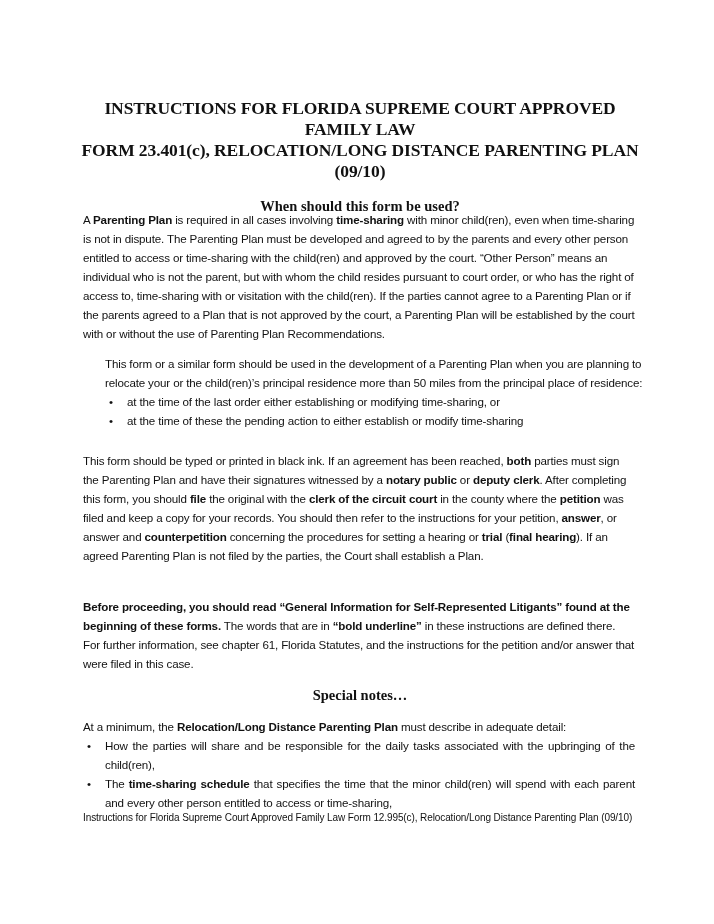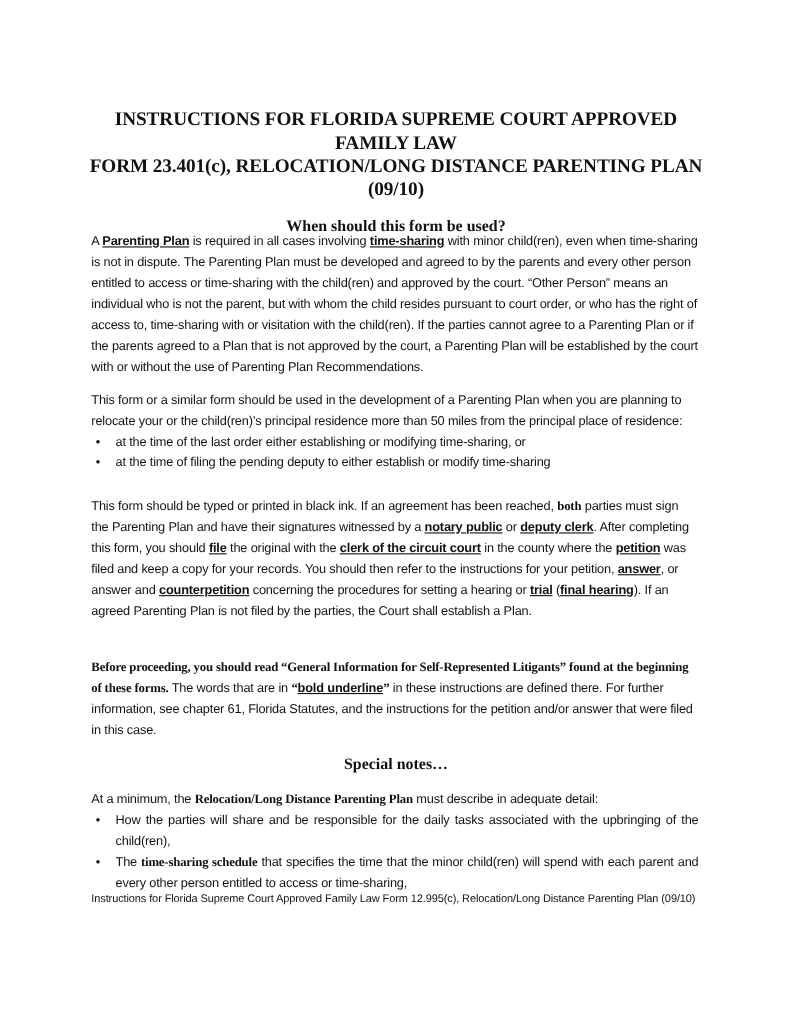--- a/index.html
+++ b/index.html
@@ -15,22 +15,22 @@
     font-family: "Liberation Serif", "DejaVu Serif", serif; font-weight: bold;
     font-size: 14.5px; line-height: 18px;
   }
   .para {
     position: absolute; left: 83px; width: 552px;
     font-family: "Liberation Sans", "DejaVu Sans", sans-serif;
     font-size: 11.6px; line-height: 19px; letter-spacing: -0.15px;
   }
   .para p { margin: 0; }
   .justify { text-align: justify; }
-  .bu { font-weight: bold; text-decoration: underline; }
-  .b { font-weight: bold; font-family: Liberation Serif, serif; }
+  .bu { font-weight: bold; }
+  .b { font-weight: bold; }
   ul.bullets { list-style: none; margin: 0; padding: 0; }
   ul.bullets li { position: relative; padding-left: 22px; }
   ul.bullets li .dot { position: absolute; left: 4px; top: 0; }
   .footer {
     position: absolute; left: 83px; width: 552px; top: 810px;
     font-family: "Liberation Sans", "DejaVu Sans", sans-serif;
     font-size: 10px; line-height: 16px; letter-spacing: -0.1px;
   }
 </style>
 </head>
@@ -43,25 +43,25 @@
     <div>FORM 23.401(c), RELOCATION/LONG DISTANCE PARENTING PLAN</div>
     <div>(09/10)</div>
   </div>
 
   <div class="heading" style="top:174px;margin-top:23px;">When should this form be used?</div>
 
   <div class="para" style="top:210px;">
     <p><span>A </span><span class="bu">Parenting Plan</span><span> is required in all cases involving </span><span class="bu">time-sharing</span><span> with minor child(ren), even when time-sharing is not in dispute.  The Parenting Plan must be developed and agreed to by the parents and every other person entitled to access or time-sharing with the child(ren) and approved by the court.  “Other Person” means an individual who is not the parent, but with whom the child resides pursuant to court order, or who has the right of access to, time-sharing with or visitation with the child(ren).  If the parties cannot agree to a Parenting Plan or if the parents agreed to a Plan that is not approved by the court, a Parenting Plan will be established by the court with or without the use of Parenting Plan Recommendations.</span></p>
   </div>
 
-  <div class="para" style="top:354px;">
+  <div class="para" style="top:354px;margin-left:22px;">
     <p>This form or a similar form should be used in the development of a Parenting Plan when you are planning to relocate your or the child(ren)’s principal residence more than 50 miles from the principal place of residence:</p>
     <ul class="bullets">
       <li><span class="dot">•</span><span>at the time of the last order either establishing or modifying time-sharing, or</span></li>
-      <li><span class="dot">•</span><span>at the time of filing the pending deputy to either establish or modify time-sharing</span></li>
+      <li><span class="dot">•</span><span>at the time of these the pending action to either establish or modify time-sharing</span></li>
     </ul>
   </div>
 
   <div class="para" style="top:451px;">
     <p><span>This form should be typed or printed in black ink. If an agreement has been reached, </span><span class="b">both</span><span> parties must sign the Parenting Plan and have their signatures witnessed by a </span><span class="bu">notary public</span><span> or </span><span class="bu">deputy clerk</span><span>.  After completing this form, you should </span><span class="bu">file</span><span> the original with the </span><span class="bu">clerk of the circuit court</span><span> in the county where the </span><span class="bu">petition</span><span> was filed and keep a copy for your records.  You should then refer to the instructions for your petition, </span><span class="bu">answer</span><span>, or answer and </span><span class="bu">counterpetition</span><span> concerning the procedures for setting a hearing or </span><span class="bu">trial</span><span> (</span><span class="bu">final hearing</span><span>). If an agreed Parenting Plan is not filed by the parties, the Court shall establish a Plan.</span></p>
   </div>
 
 
   <div class="para" style="top:597px;">
     <p><span class="b">Before proceeding, you should read “General Information for Self-Represented Litigants” found at the beginning of these forms.</span><span>  The words that are in </span><span class="b">“</span><span class="bu">bold underline</span><span class="b">”</span><span> in these instructions are defined there. For further information, see chapter 61, Florida Statutes, and the instructions for the petition and/or answer that were filed in this case.</span></p>

